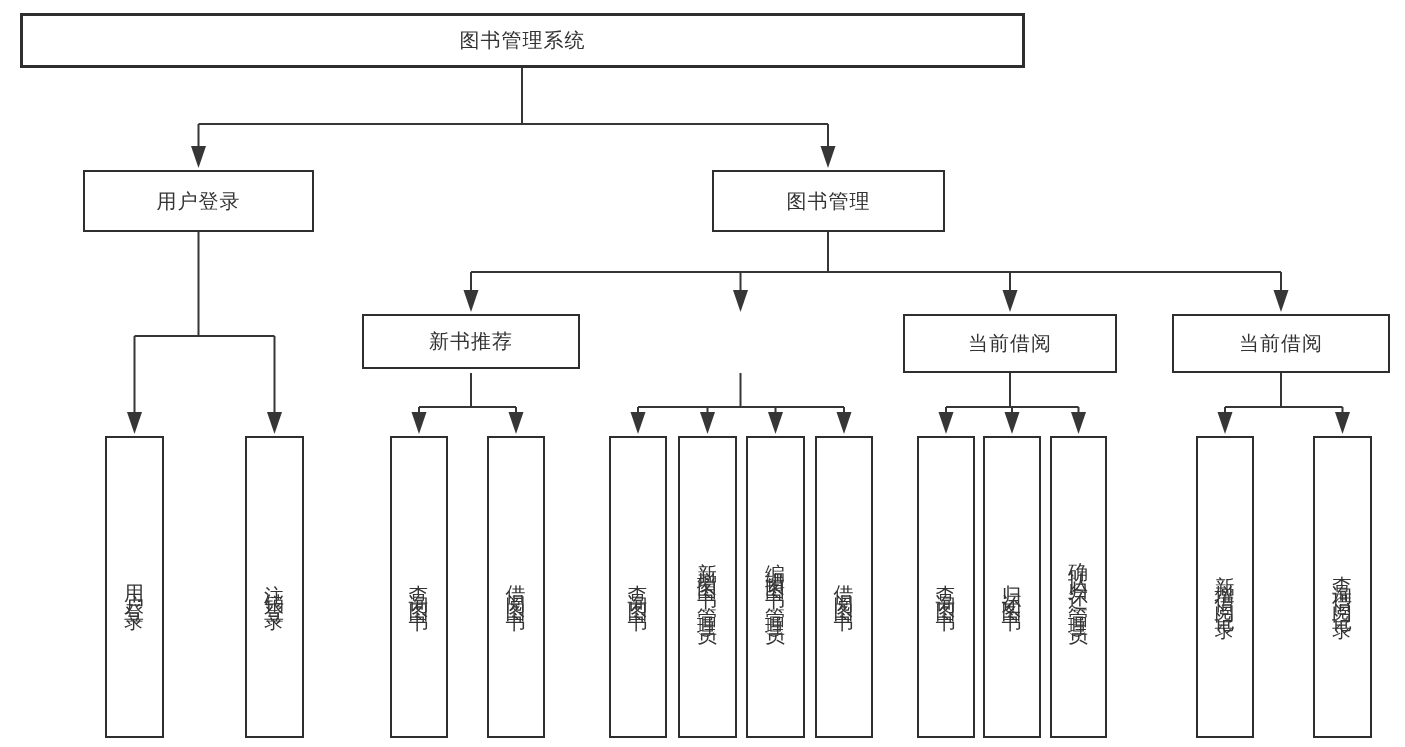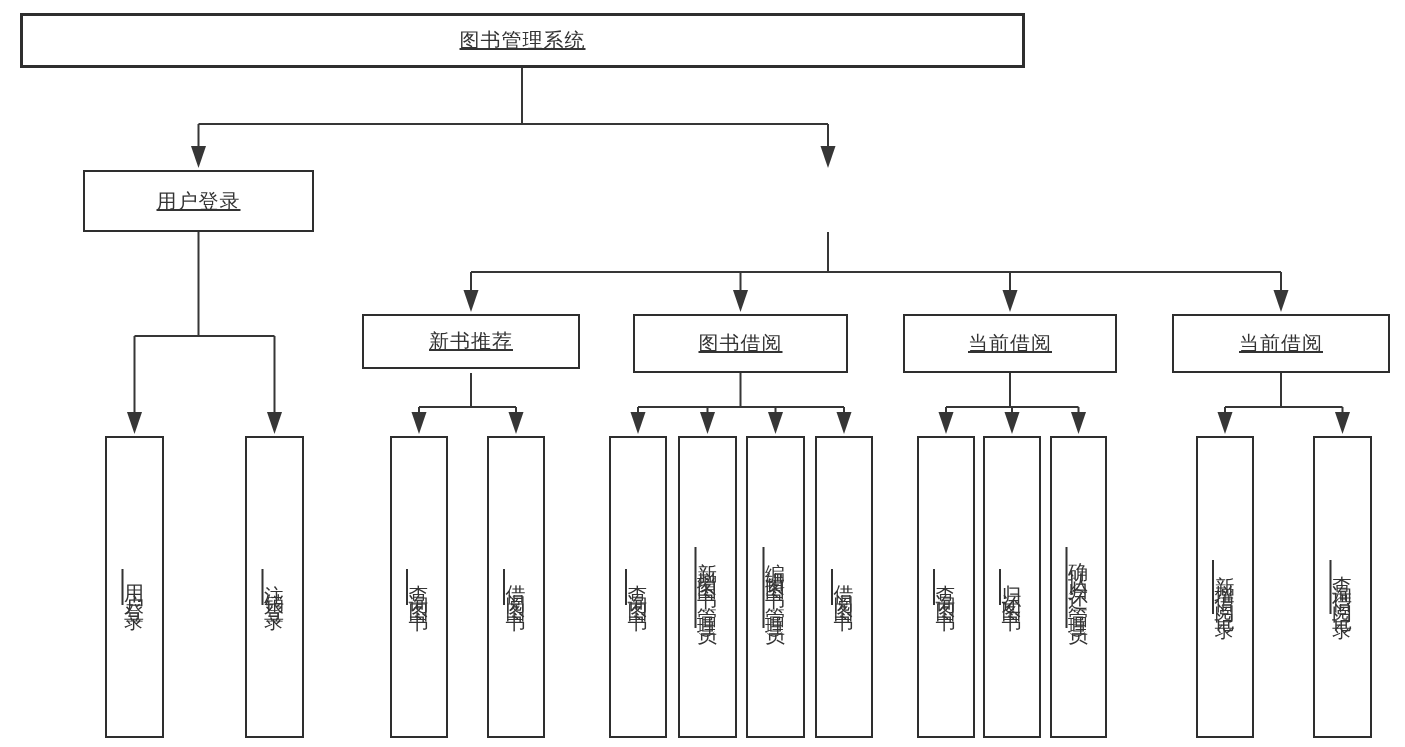--- a/index.html
+++ b/index.html
@@ -22,21 +22,20 @@
     box-sizing: border-box;
     background: #ffffff;
     border: 2.5px solid #2e2e2e;
     display: flex;
     align-items: center;
     justify-content: center;
     font-size: 20px;
     letter-spacing: 1px;
     color: #333333;
     white-space: nowrap;
-    text-decoration: underline;
   }
   .box.root { border-width: 3px; }
   .box.vertical {
     writing-mode: vertical-rl;
     letter-spacing: 9px;
     white-space: normal;
     line-height: 1;
   }
   .watermark {
     position: absolute;
@@ -82,23 +81,23 @@
       <path d="M1004.5 412 L1019.5 412 L1012 434 Z"></path>
       <path d="M1071 412 L1086 412 L1078.5 434 Z"></path>
       <path d="M1217.5 412 L1232.5 412 L1225 434 Z"></path>
       <path d="M1335 412 L1350 412 L1342.5 434 Z"></path>
     </g>
   </svg>
 
   <div class="box root" style="left:20px; top:13px; width:1005px; height:55px;">图书管理系统</div>
 
   <div class="box" style="left:83px; top:170px; width:231px; height:62px;">用户登录</div>
+  <div class="box" style="left:712px; top:170px; width:233px; height:62px;">图书管理</div>
 
   <div class="box" style="left:362px; top:314px; width:218px; height:55px;">新书推荐</div>
-  <div class="box" style="left:633px; top:314px; width:215px; height:59px;">图书借阅</div>
   <div class="box" style="left:903px; top:314px; width:214px; height:59px;">当前借阅</div>
   <div class="box" style="left:1172px; top:314px; width:218px; height:59px;">当前借阅</div>
 
   <div class="box vertical" style="left:105px; top:436px; width:59px; height:302px;">用户登录</div>
   <div class="box vertical" style="left:245px; top:436px; width:59px; height:302px;">注销登录</div>
 
   <div class="box vertical" style="left:390px; top:436px; width:58px; height:302px;">查询图书</div>
   <div class="box vertical" style="left:487px; top:436px; width:58px; height:302px;">借阅图书</div>
 
   <div class="box vertical" style="left:609px; top:436px; width:58px; height:302px;">查询图书</div>

